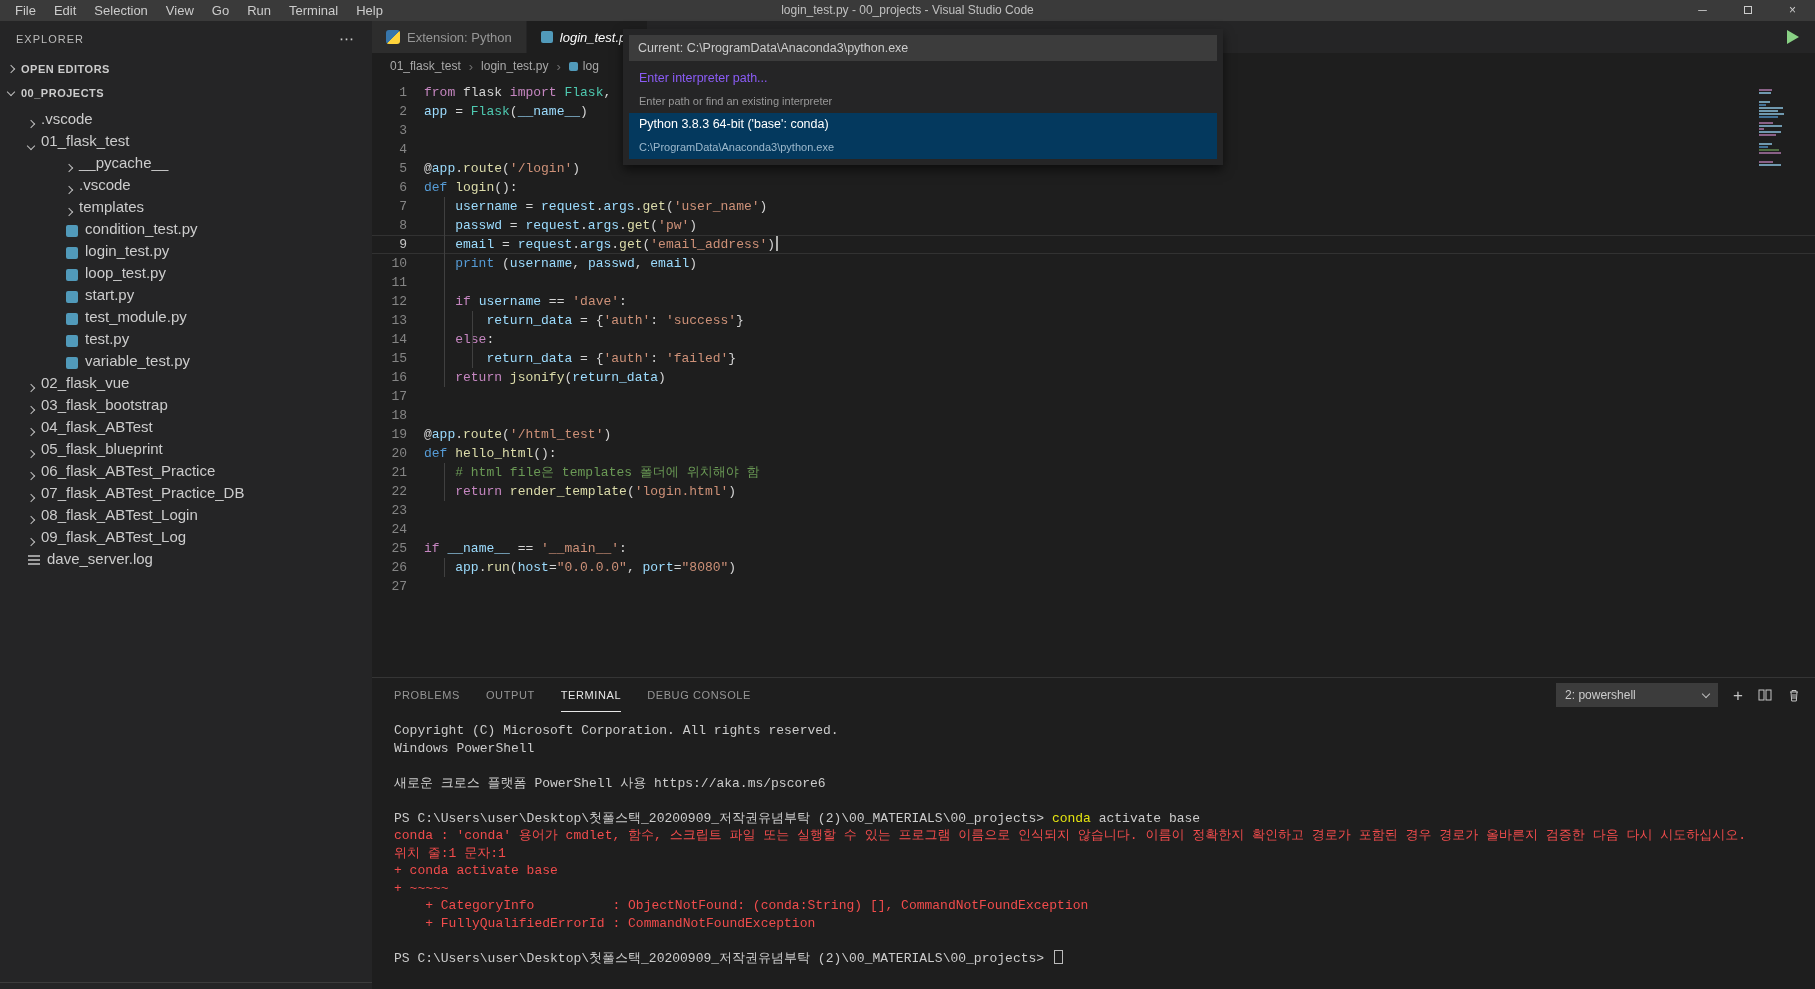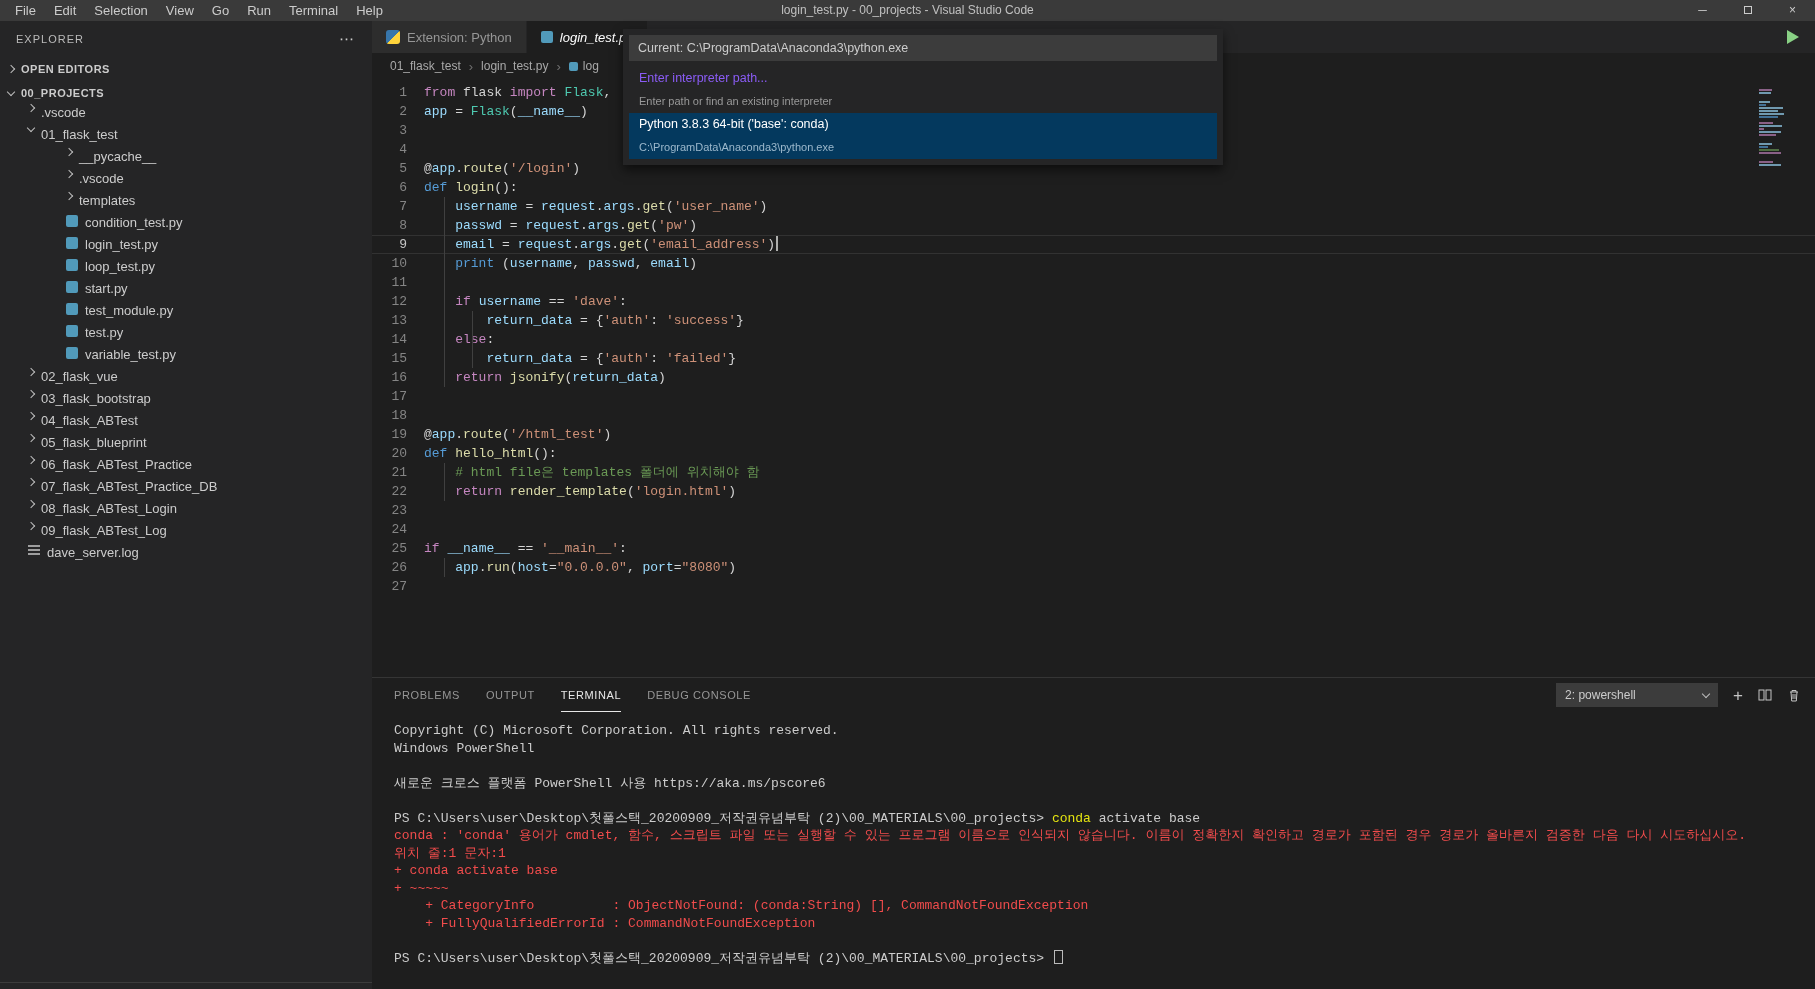--- a/index.html
+++ b/index.html
@@ -19,21 +19,21 @@
   
   .sidebar{position:absolute;left:0;top:21px;width:372px;bottom:0;background:#252526;overflow:hidden}
   .sb-header{height:36px;display:flex;align-items:center;justify-content:space-between;
     padding:0 16px;color:#bbbbbb;font-size:11px;letter-spacing:1px}
   .more{color:#cccccc;font-size:15px;letter-spacing:2px;cursor:pointer;line-height:10px}
   .section-row{height:24px;display:flex;align-items:center;gap:7px;padding-left:8px;
     color:#cccccc;font-size:11px;font-weight:700;letter-spacing:.5px;cursor:pointer}
   .chev{display:inline-block;width:6px;height:6px;border-right:1.4px solid #bdbdbd;
     border-bottom:1.4px solid #bdbdbd;transform:rotate(-45deg);flex:none}
   .chev.down{transform:rotate(45deg);margin-top:-2px}
-  .tree-row{height:22px;display:flex;align-items:flex-start;gap:7px;color:#cccccc;font-size:13px;cursor:pointer}
+  .tree-row{height:22px;display:flex;align-items:flex-end;gap:7px;color:#cccccc;font-size:15px;cursor:pointer}
   .tree-row.d1{padding-left:28px}
   .tree-row.d2{padding-left:66px}
   .tree-label{white-space:nowrap}
   .ficon{width:12px;height:12px;flex:none;border-radius:2px}
   .ficon.python{background:#519aba}
   .ficon.log{border-radius:0;background:repeating-linear-gradient(to bottom,#9e9e9e 0 2px,transparent 2px 4px)}
   .outline-row{position:absolute;left:0;right:0;bottom:-15px;height:22px;border-top:1px solid #3c3c3c;
     display:flex;align-items:center;gap:7px;padding-left:8px;color:#cccccc;font-size:11px;font-weight:700;background:#252526}
 
   

